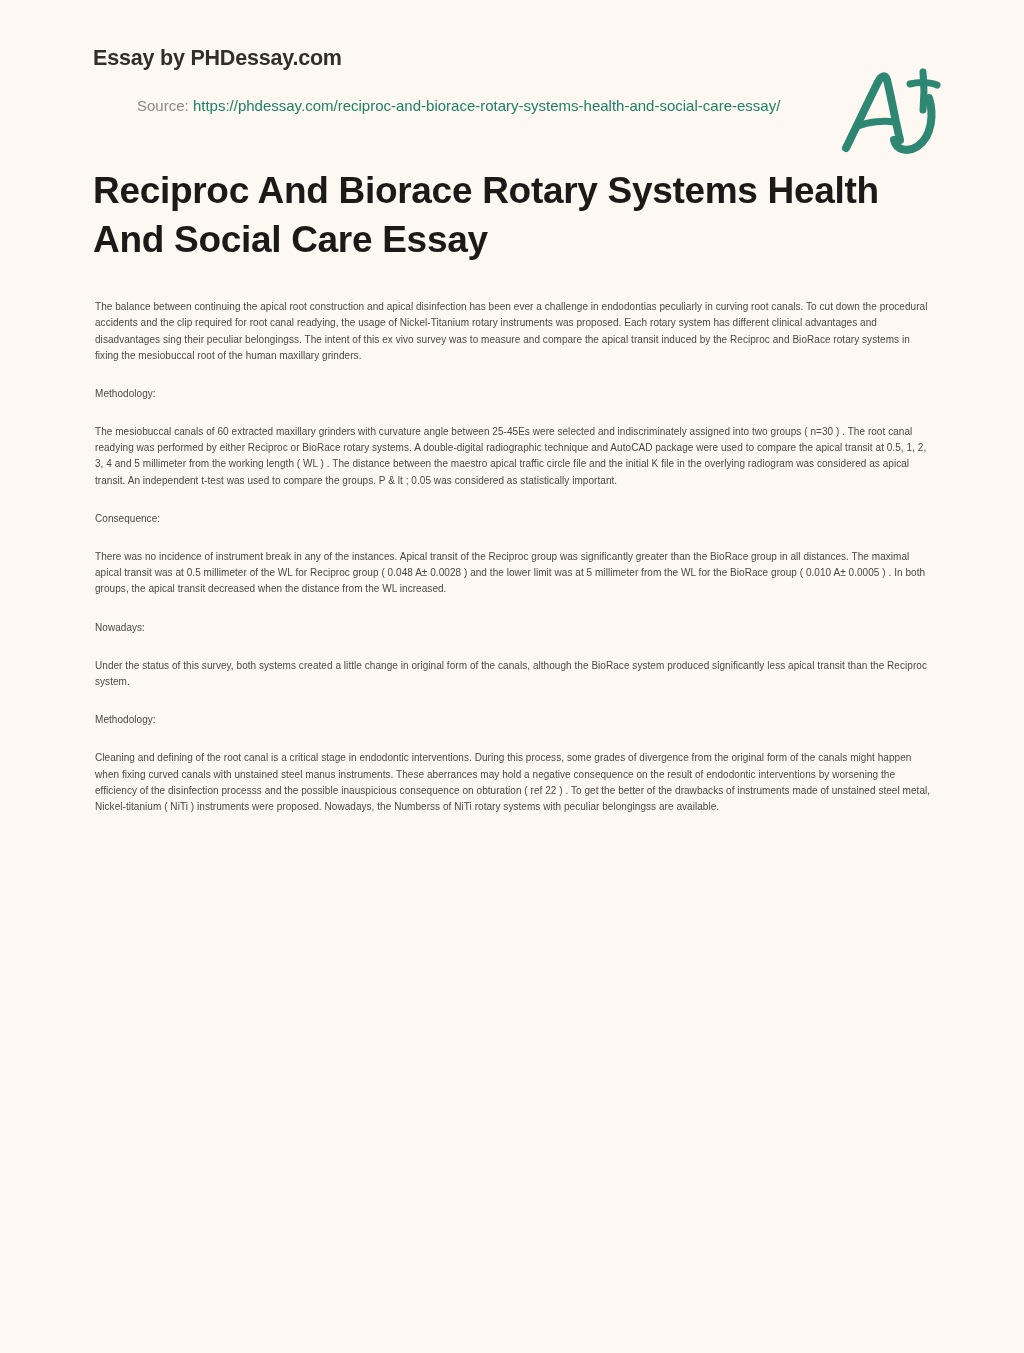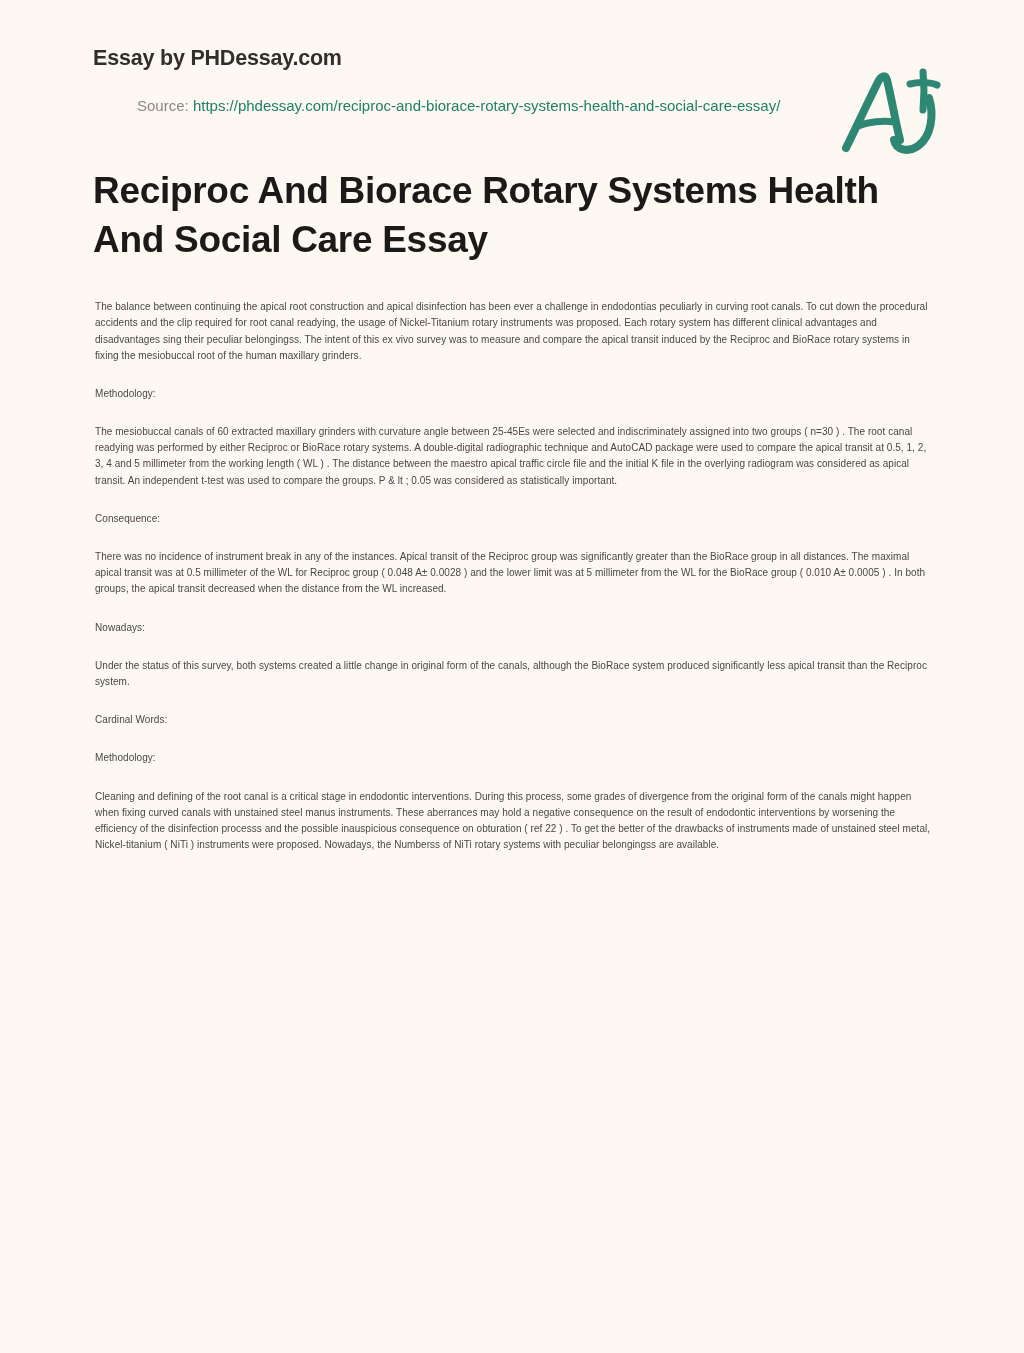--- a/index.html
+++ b/index.html
@@ -115,18 +115,17 @@
   <h1 class="title">Reciproc And Biorace Rotary Systems Health And Social Care Essay</h1>
 
   <div class="body clipped">
     <p>The balance between continuing the apical root construction and apical disinfection has been ever a challenge in endodontias peculiarly in curving root canals. To cut down the procedural accidents and the clip required for root canal readying, the usage of Nickel-Titanium rotary instruments was proposed. Each rotary system has different clinical advantages and disadvantages sing their peculiar belongingss. The intent of this ex vivo survey was to measure and compare the apical transit induced by the Reciproc and BioRace rotary systems in fixing the mesiobuccal root of the human maxillary grinders.</p>
     <p class="section-label">Methodology:</p>
     <p>The mesiobuccal canals of 60 extracted maxillary grinders with curvature angle between 25-45Es were selected and indiscriminately assigned into two groups ( n=30 ) . The root canal readying was performed by either Reciproc or BioRace rotary systems. A double-digital radiographic technique and AutoCAD package were used to compare the apical transit at 0.5, 1, 2, 3, 4 and 5 millimeter from the working length ( WL ) . The distance between the maestro apical traffic circle file and the initial K file in the overlying radiogram was considered as apical transit. An independent t-test was used to compare the groups. P &amp; lt ; 0.05 was considered as statistically important.</p>
     <p class="section-label">Consequence:</p>
     <p>There was no incidence of instrument break in any of the instances. Apical transit of the Reciproc group was significantly greater than the BioRace group in all distances. The maximal apical transit was at 0.5 millimeter of the WL for Reciproc group ( 0.048 A± 0.0028 ) and the lower limit was at 5 millimeter from the WL for the BioRace group ( 0.010 A± 0.0005 ) . In both groups, the apical transit decreased when the distance from the WL increased.</p>
     <p class="section-label">Nowadays:</p>
     <p>Under the status of this survey, both systems created a little change in original form of the canals, although the BioRace system produced significantly less apical transit than the Reciproc system.</p>
-    <p class="section-label">Cardinal Words:</p>
     <p class="section-label">Methodology:</p>
     <p>Cleaning and defining of the root canal is a critical stage in endodontic interventions. During this process, some grades of divergence from the original form of the canals might happen when fixing curved canals with unstained steel manus instruments. These aberrances may hold a negative consequence on the result of endodontic interventions by worsening the efficiency of the disinfection processs and the possible inauspicious consequence on obturation ( ref 22 ) . To get the better of the drawbacks of instruments made of unstained steel metal, Nickel-titanium ( NiTi ) instruments were proposed. Nowadays, the Numberss of NiTi rotary systems with peculiar belongingss are available.</p>
   </div>
 
 </div>
 
 </body></html>

